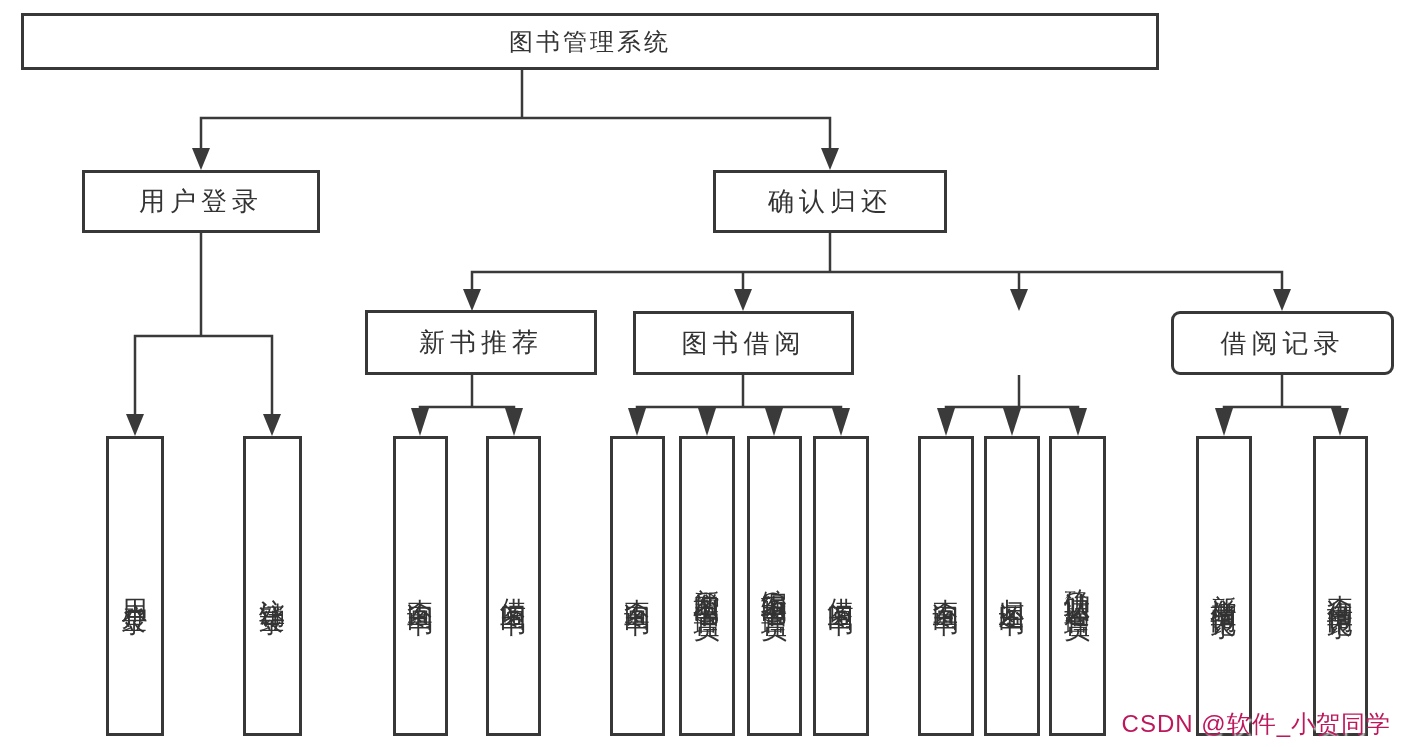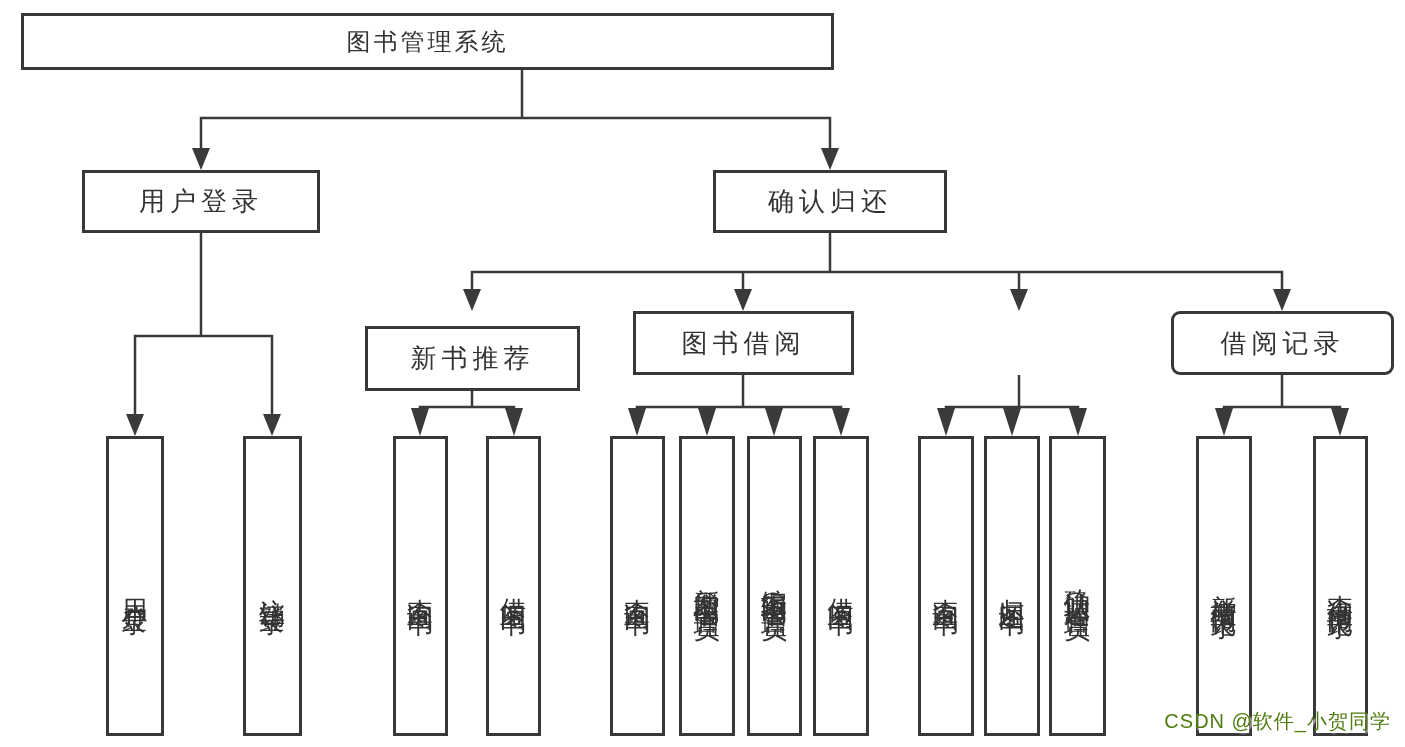--- a/index.html
+++ b/index.html
@@ -16,21 +16,21 @@
   }
   .root  { font-size:24px; letter-spacing:3px; }
   .hbox  { font-size:26px; letter-spacing:5px; }
   .vbox span {
     writing-mode:vertical-rl; text-orientation:mixed;
     font-size:26px; letter-spacing:4px; line-height:1;
     white-space:nowrap;
   }
   .watermark {
     position:absolute; right:14px; top:708px;
-    font-size:20px; color:#4d7c0f; letter-spacing:1px;
+    font-size:24px; color:#be185d; letter-spacing:1px;
     text-shadow:2px 2px 2px rgba(255,255,255,0.95);
     z-index:5;
   }
 </style>
 </head>
 <body>
 
 <div class="stage">
 
   <svg class="wires" viewBox="0 0 1405 747" xmlns="http://www.w3.org/2000/svg">
@@ -78,26 +78,26 @@
       <polygon points="765,408 783,408 774,436"></polygon>
       <polygon points="832,408 850,408 841,436"></polygon>
       <polygon points="937,408 955,408 946,436"></polygon>
       <polygon points="1003,408 1021,408 1012,436"></polygon>
       <polygon points="1069,408 1087,408 1078,436"></polygon>
       <polygon points="1215,408 1233,408 1224,436"></polygon>
       <polygon points="1331,408 1349,408 1340,436"></polygon>
     </g>
   </svg>
 
-  <div class="box root" style="left:21px; top:13px; width:813px; height:57px;">图书管理系统</div>
+  <div class="box root" style="left:21px; top:13px; width:1138px; height:57px;">图书管理系统</div>
 
   <div class="box hbox" style="left:82px; top:170px; width:238px; height:63px;">用户登录</div>
   <div class="box hbox" style="left:713px; top:170px; width:234px; height:63px;">确认归还</div>
 
-  <div class="box hbox" style="left:365px; top:326px; width:215px; height:65px;">新书推荐</div>
+  <div class="box hbox" style="left:365px; top:310px; width:232px; height:65px;">新书推荐</div>
   <div class="box hbox" style="left:633px; top:311px; width:221px; height:64px;text-align:right;">图书借阅</div>
   <div class="box hbox" style="left:1171px; top:311px; width:223px; height:64px;border-radius:9px;">借阅记录</div>
 
   <div class="box vbox" style="left:106px; top:436px; width:58px; height:300px;">
     <span>用户登录</span>
   </div>
   <div class="box vbox" style="left:243px; top:436px; width:59px; height:300px;">
     <span>注销登录</span>
   </div>
 

